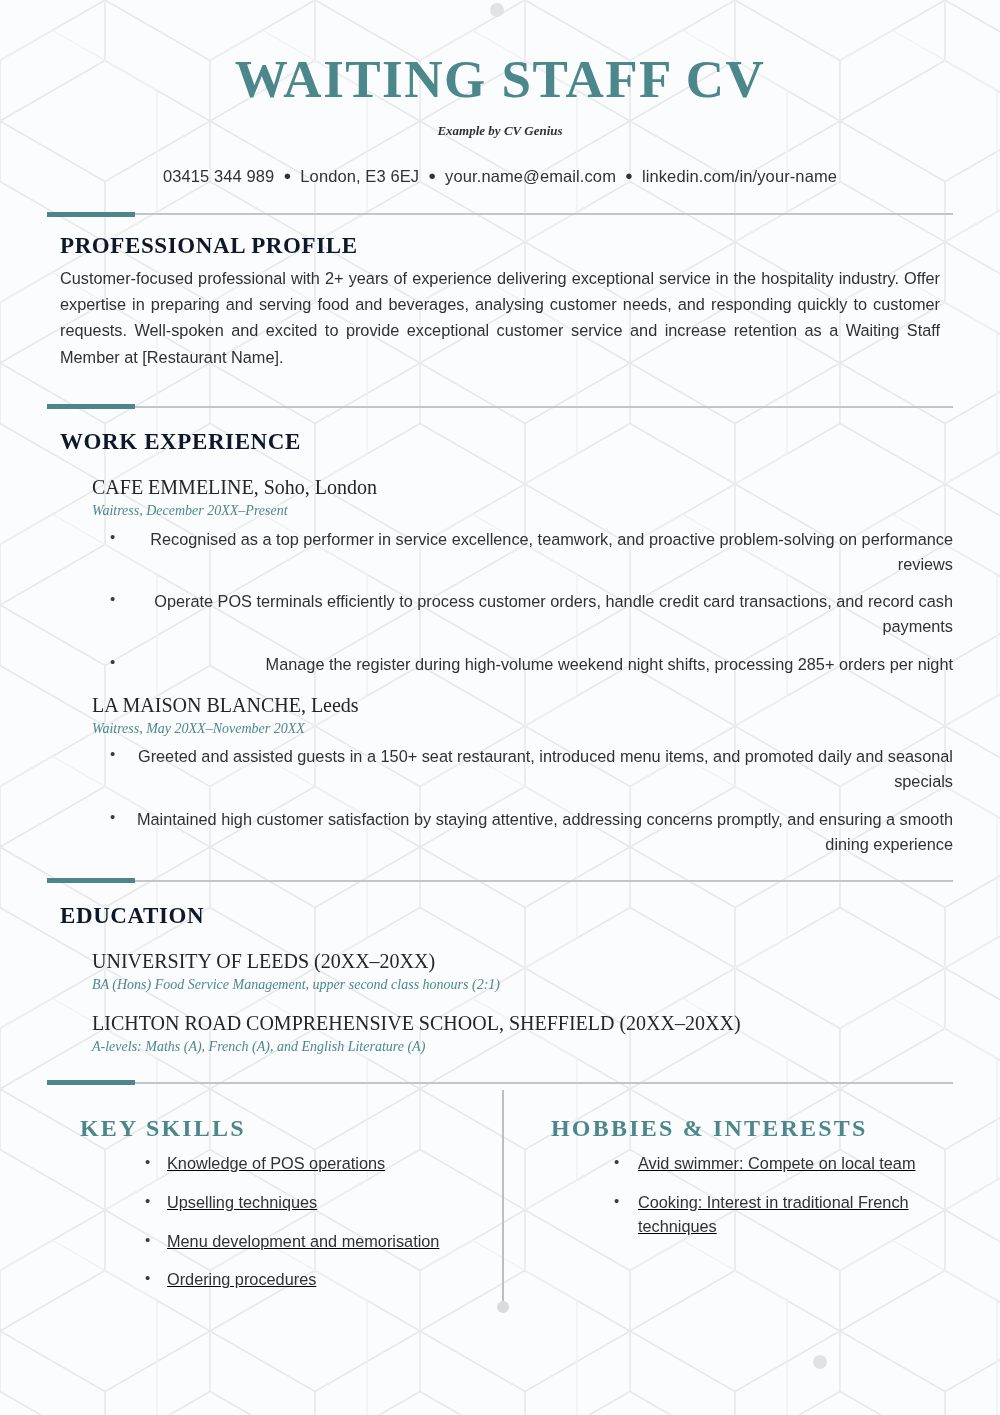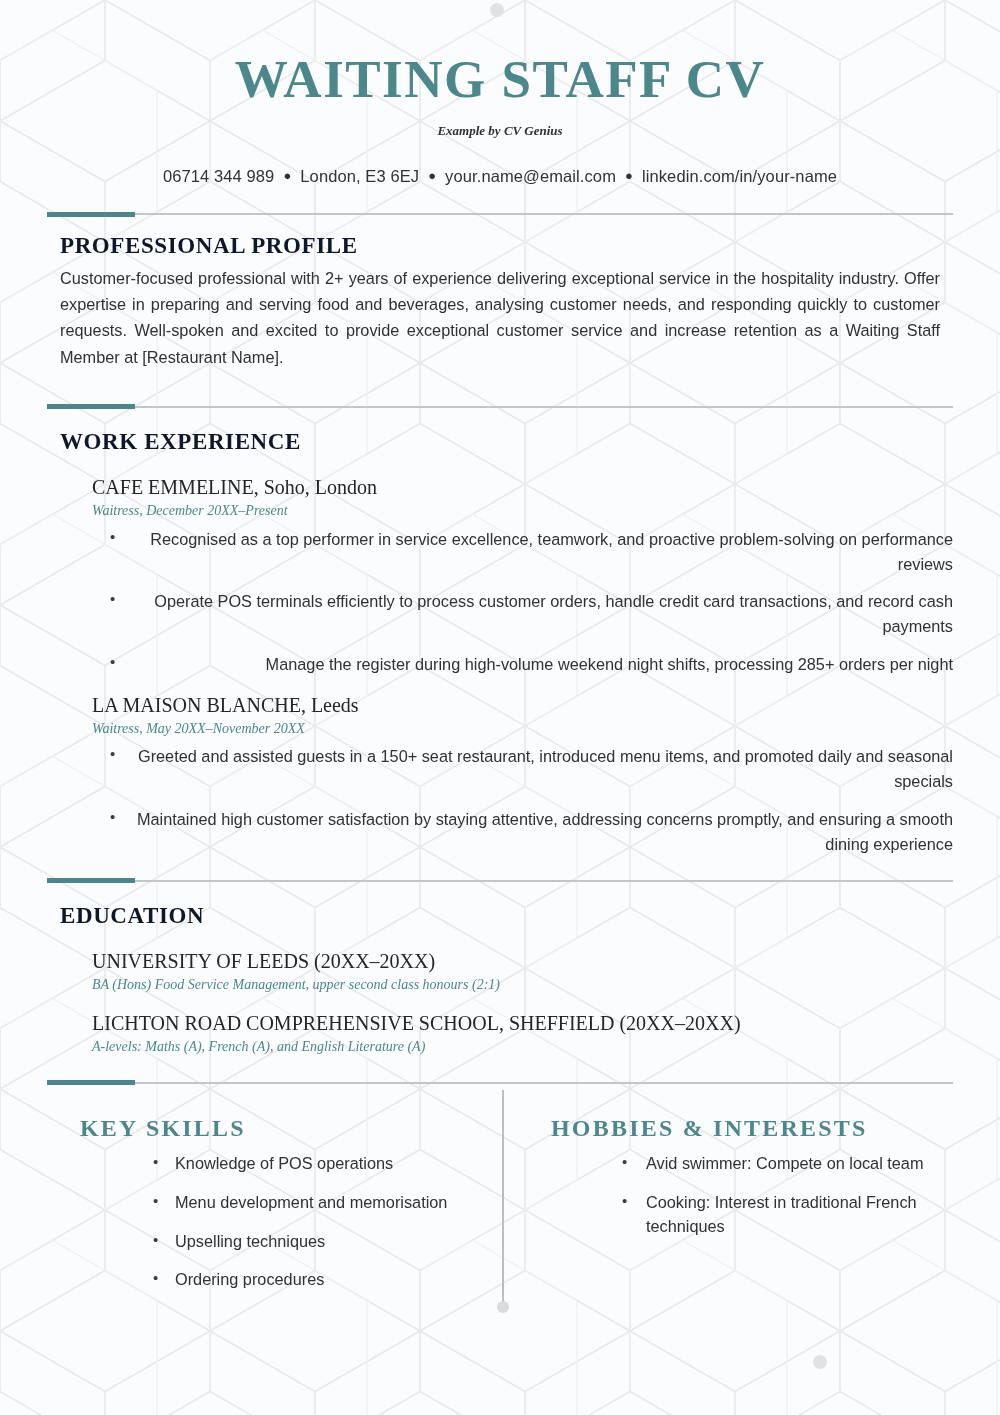--- a/index.html
+++ b/index.html
@@ -165,22 +165,23 @@
     font-weight: bold;
     font-size: 24px;
     letter-spacing: 2.2px;
     color: #4d878c;
     margin: 22px 0 10px 33px;
   }
   .col-right .col-heading { margin-left: 25px; }
 
   ul.col-bullets {
     list-style: none;
-    margin: 8px;
+    margin: 0;
     padding: 0;
+    text-decoration: underline;
   }
   ul.col-bullets li {
     font-family: "Liberation Sans", sans-serif;
     font-size: 16.3px;
     line-height: 1.45;
     color: #2f3133;
     position: relative;
     padding-left: 120px;
     margin-bottom: 15px;
   }
@@ -235,21 +236,21 @@
     <circle cx="497" cy="10" r="7"></circle>
   </g>
 </svg>
 
 <div id="page">
 
   <div class="header">
     <h1 class="cv-title">WAITING STAFF CV</h1>
     <div class="cv-subtitle">Example by CV Genius</div>
     <div class="contact-line">
-      <span>06714 344 989</span><span class="contact-sep">●</span><span>London, E3 6EJ</span><span class="contact-sep">●</span><span>your.name@email.com</span><span class="contact-sep">●</span><span>linkedin.com/in/your-name</span>
+      <span>03415 344 989</span><span class="contact-sep">●</span><span>London, E3 6EJ</span><span class="contact-sep">●</span><span>your.name@email.com</span><span class="contact-sep">●</span><span>linkedin.com/in/your-name</span>
     </div>
   </div>
 
   <div class="divider">
     <span class="bar-thick"></span>
     <span class="bar-thin"></span>
   </div>
   <div>
     <div class="section-heading">PROFESSIONAL PROFILE</div>
     <p class="profile-text">Customer-focused professional with 2+ years of experience delivering exceptional service in the hospitality industry. Offer expertise in preparing and serving food and beverages, analysing customer needs, and responding quickly to customer requests. Well-spoken and excited to provide exceptional customer service and increase retention as a Waiting Staff Member at [Restaurant Name].</p>
@@ -306,22 +307,22 @@
   </div>
 
   <div class="two-col">
     <span class="col-divider"></span>
     <span class="col-divider-dot"></span>
 
     <div class="col col-left">
       <div class="col-heading">KEY SKILLS</div>
       <ul class="col-bullets">
         <li>Knowledge of POS operations</li>
+        <li>Upselling techniques</li>
         <li>Menu development and memorisation</li>
-        <li>Upselling techniques</li>
         <li>Ordering procedures</li>
       </ul>
     </div>
 
     <div class="col col-right">
       <div class="col-heading">HOBBIES &amp; INTERESTS</div>
       <ul class="col-bullets">
         <li>Avid swimmer: Compete on local team</li>
         <li>Cooking: Interest in traditional French techniques</li>
       </ul>

